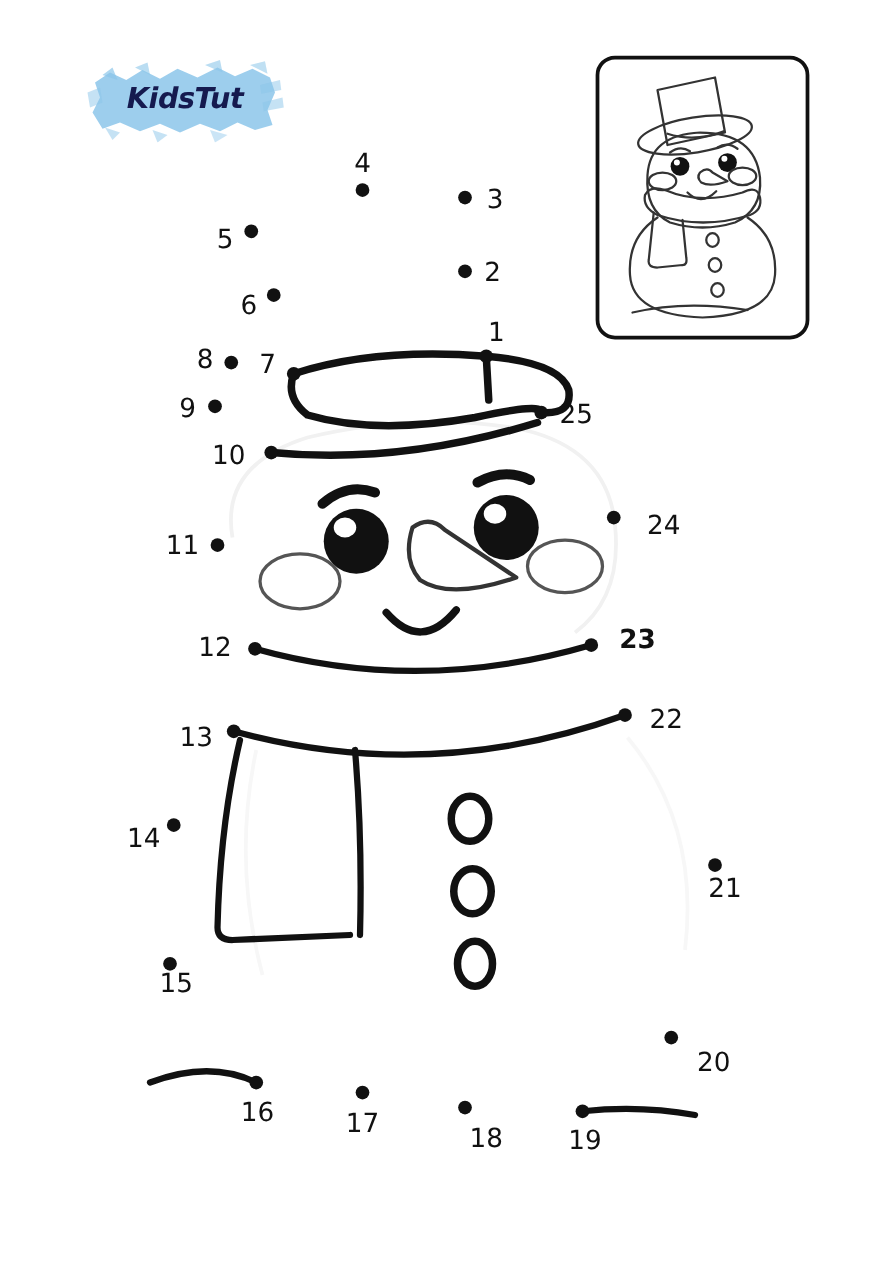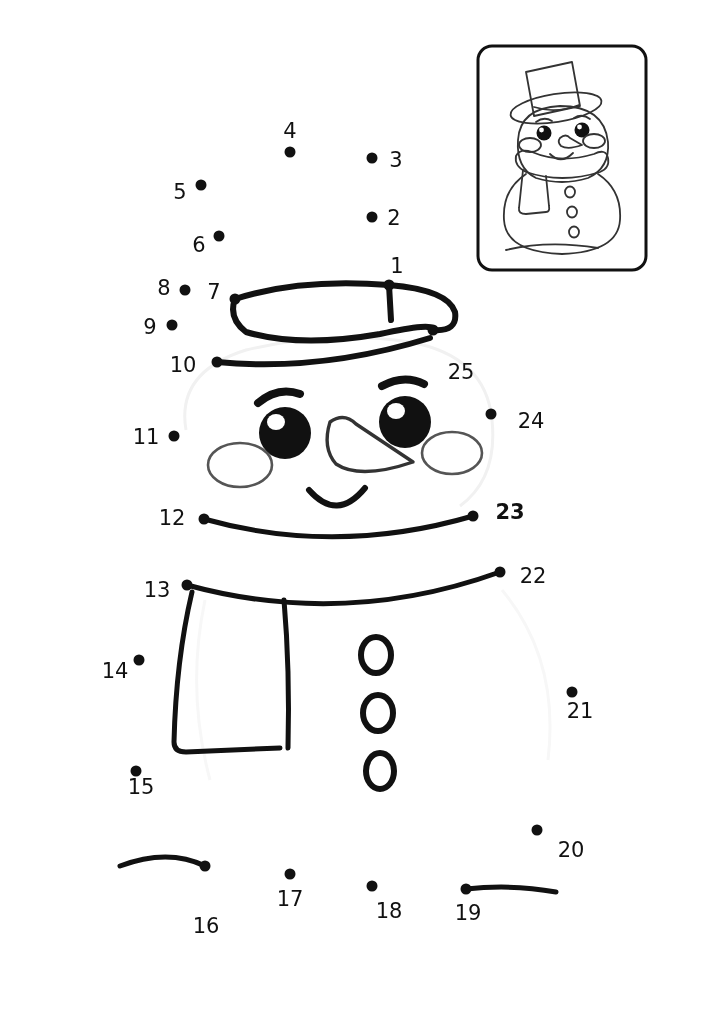--- a/index.html
+++ b/index.html
@@ -89,20 +89,38 @@
     font-size: 23px;
     color: #1d1d1d;
     letter-spacing: 0.2px;
   }
 </style>
 </head>
 <body>
 
 <div id="page">
 
+  <div id="logo">
+    <svg width="160" height="70" viewBox="0 0 160 70">
+      <g fill="#8cc6ea">
+        <path d="M8 22 L20 14 L33 20 L46 12 L60 19 L74 11 L90 18 L106 10 L120 17 L134 11 L148 18 L152 30 L146 44 L150 56 L136 60 L122 54 L108 61 L92 55 L76 62 L60 55 L44 61 L28 54 L14 59 L6 46 L12 34 Z" opacity="0.85"></path>
+        <path d="M14 16 L22 10 L26 20 Z" opacity="0.7"></path>
+        <path d="M40 10 L50 6 L52 16 Z" opacity="0.6"></path>
+        <path d="M96 8 L108 4 L110 14 Z" opacity="0.6"></path>
+        <path d="M132 8 L144 5 L146 15 Z" opacity="0.55"></path>
+        <path d="M140 24 L156 20 L157 28 L141 31 Z" opacity="0.5"></path>
+        <path d="M142 38 L158 34 L159 42 L143 45 Z" opacity="0.5"></path>
+        <path d="M16 58 L28 62 L22 68 Z" opacity="0.5"></path>
+        <path d="M54 60 L66 64 L58 70 Z" opacity="0.5"></path>
+        <path d="M100 60 L114 64 L104 70 Z" opacity="0.45"></path>
+        <path d="M2 30 L12 26 L14 38 L4 42 Z" opacity="0.5"></path>
+      </g>
+    </svg>
+    <div id="logo-text">KidsTut</div>
+  </div>
 
   <div id="reference">
     <svg width="172" height="228" viewBox="0 0 172 228">
       <rect x="2" y="2" width="168" height="224" rx="14" ry="14" fill="#ffffff" stroke="#111111" stroke-width="3"></rect>
       <g fill="none" stroke="#333333" stroke-width="1.8" stroke-linecap="round" stroke-linejoin="round">
 
         <path d="M50 28 L96 18 L104 62 L58 72 Z"></path>
 
         <path d="M58 63 Q80 70 103 61"></path>
 
@@ -214,35 +232,35 @@
       <div class="dotlabel" style="left: 146px; top: 437px;">11</div>
       <div class="dot" style="left: 204px; top: 519px; background: rgb(17, 17, 17);"></div>
       <div class="dotlabel" style="left: 172px; top: 518px;">12</div>
       <div class="dot" style="left: 187px; top: 585px; background: rgb(17, 17, 17);"></div>
       <div class="dotlabel" style="left: 157px; top: 590px;">13</div>
       <div class="dot" style="left: 139px; top: 660px; background: rgb(17, 17, 17);"></div>
       <div class="dotlabel" style="left: 115px; top: 671px;">14</div>
       <div class="dot" style="left: 136px; top: 771px; background: rgb(17, 17, 17);"></div>
       <div class="dotlabel" style="left: 113px; top: 787px; margin-left: 28px;">15</div>
       <div class="dot" style="left: 205px; top: 866px; background: rgb(17, 17, 17);"></div>
-      <div class="dotlabel" style="left: 206px; top: 926px;">16</div>
+      <div class="dotlabel" style="left: 206px; top: 890px;">16</div>
       <div class="dot" style="left: 290px; top: 874px; background: rgb(17, 17, 17);"></div>
       <div class="dotlabel" style="left: 290px; top: 899px;">17</div>
       <div class="dot" style="left: 372px; top: 886px; background: rgb(17, 17, 17);"></div>
       <div class="dotlabel" style="left: 377px; top: 911px; margin-left: 12px;">18</div>
       <div class="dot" style="left: 466px; top: 889px; background: rgb(17, 17, 17);"></div>
       <div class="dotlabel" style="left: 468px; top: 913px;">19</div>
       <div class="dot" style="left: 537px; top: 830px; background: rgb(17, 17, 17);"></div>
       <div class="dotlabel" style="left: 571px; top: 850px;">20</div>
       <div class="dot" style="left: 572px; top: 692px; background: rgb(17, 17, 17);"></div>
       <div class="dotlabel" style="left: 580px; top: 711px;">21</div>
       <div class="dot" style="left: 500px; top: 572px; background: rgb(17, 17, 17);"></div>
       <div class="dotlabel" style="left: 533px; top: 576px;">22</div>
       <div class="dot" style="left: 473px; top: 516px; background: rgb(17, 17, 17);"></div>
       <div class="dotlabel" style="left: 510px; top: 512px; font-weight: bold;">23</div>
       <div class="dot" style="left: 491px; top: 414px; background: rgb(17, 17, 17);"></div>
       <div class="dotlabel" style="left: 531px; top: 421px;">24</div>
       <div class="dot" style="left: 433px; top: 330px; background: rgb(17, 17, 17);"></div>
-      <div class="dotlabel" style="left: 461px; top: 332px; margin-top: 40px;">25</div>
+      <div class="dotlabel" style="left: 461px; top: 332px;">25</div>
     </div>
 
 
 </div>
 
 </body></html>

